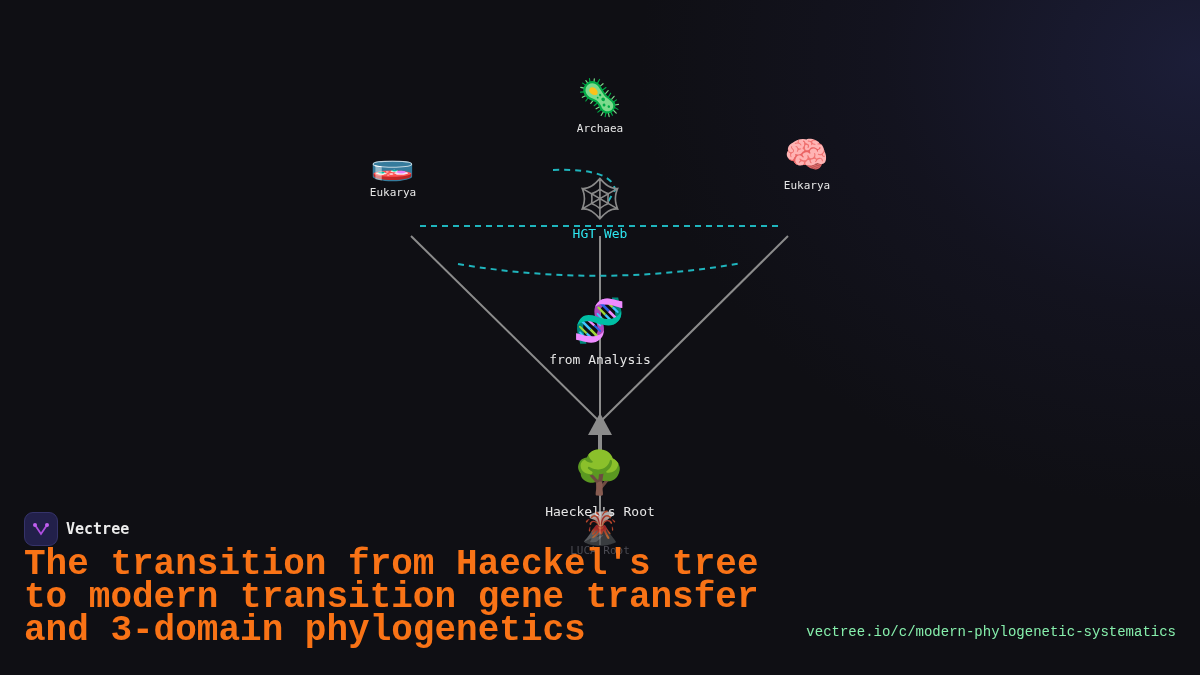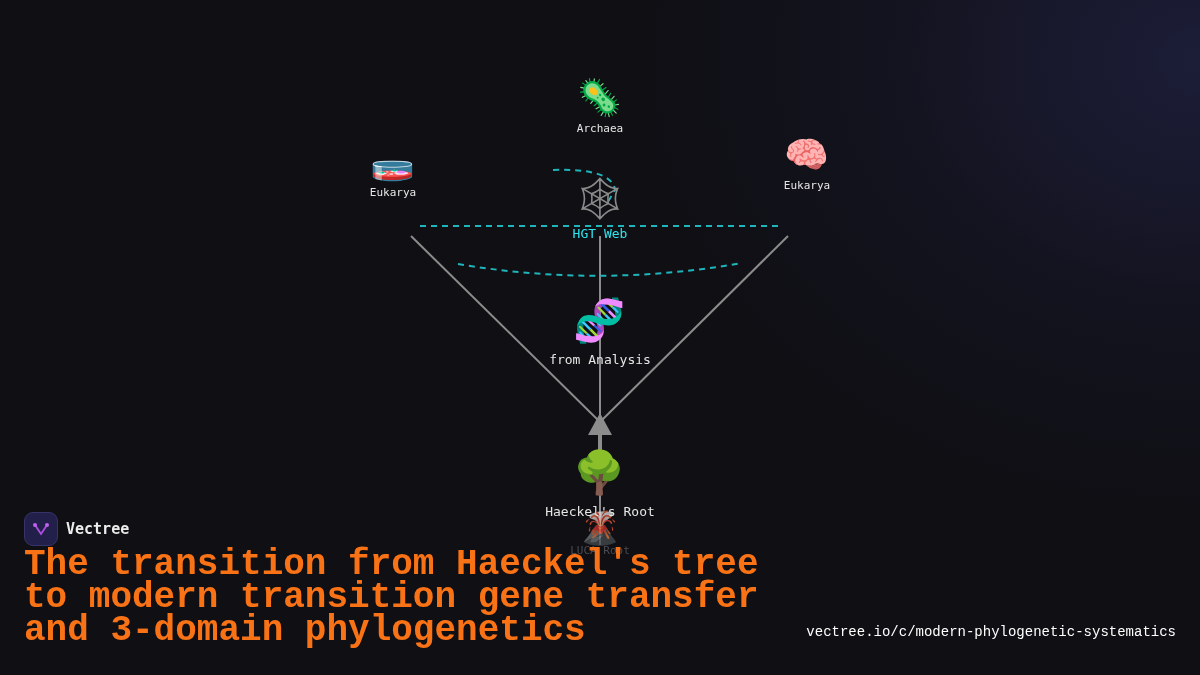--- a/index.html
+++ b/index.html
@@ -32,21 +32,21 @@
       display: flex; align-items: center; justify-content: center;
     }
     .brand-name { color: #ececec; font-size: 15px; font-weight: bold; font-family: "DejaVu Sans Mono", monospace; }
     .title {
       position: absolute; left: 24px; top: 548px; margin: 0;
       color: #f97316; font-size: 36px; font-weight: bold; line-height: 33px;
       font-family: "Liberation Mono", "DejaVu Sans Mono", monospace;
       letter-spacing: 0px;
     }
     .url {
-      position: absolute; right: 24px; top: 624px; color: #ffffff; font-size: 14px;
+      position: absolute; right: 24px; top: 624px; color: #86efac; font-size: 14px;
       font-family: "Liberation Mono", "DejaVu Sans Mono", monospace;
     }
   </style>
 </head>
 <body>
 
 <div class="bg-glow"></div>
 
 <svg class="lines" width="1200" height="675">
 

